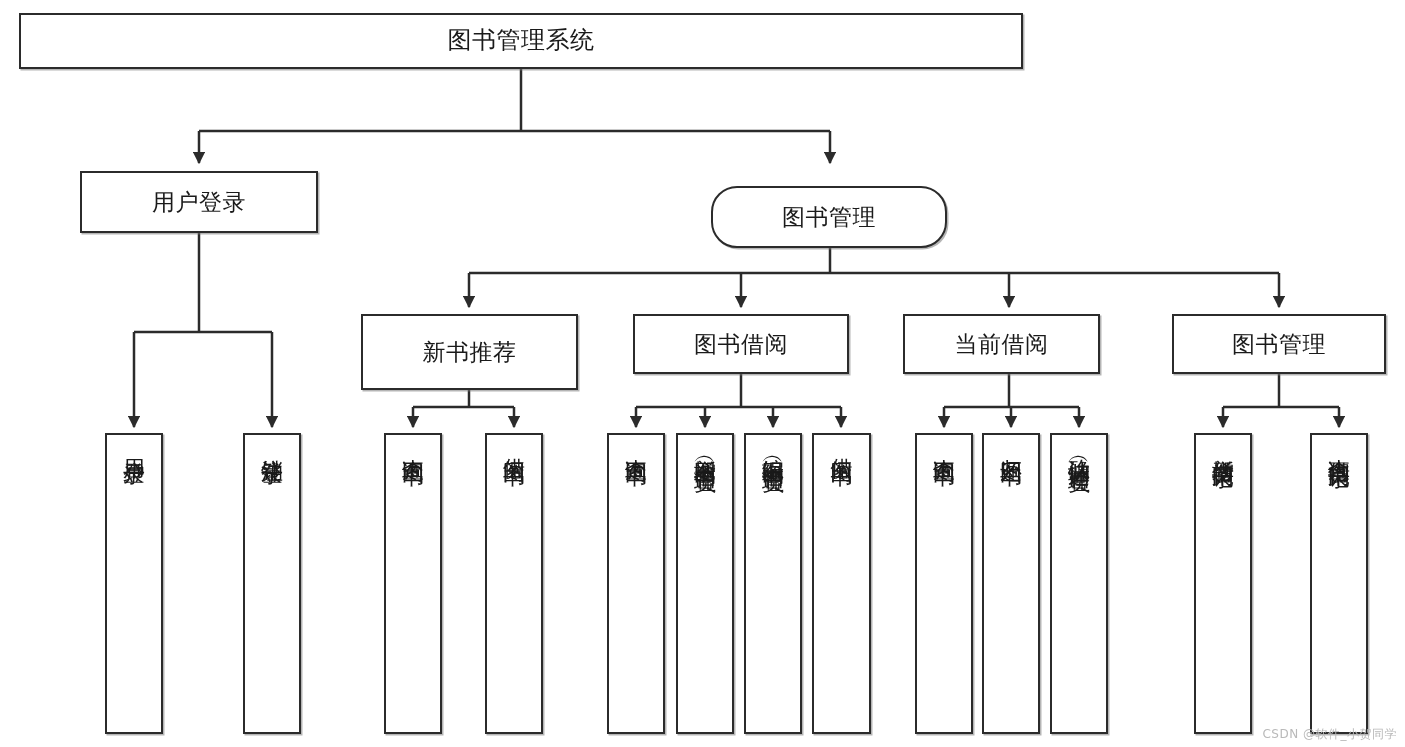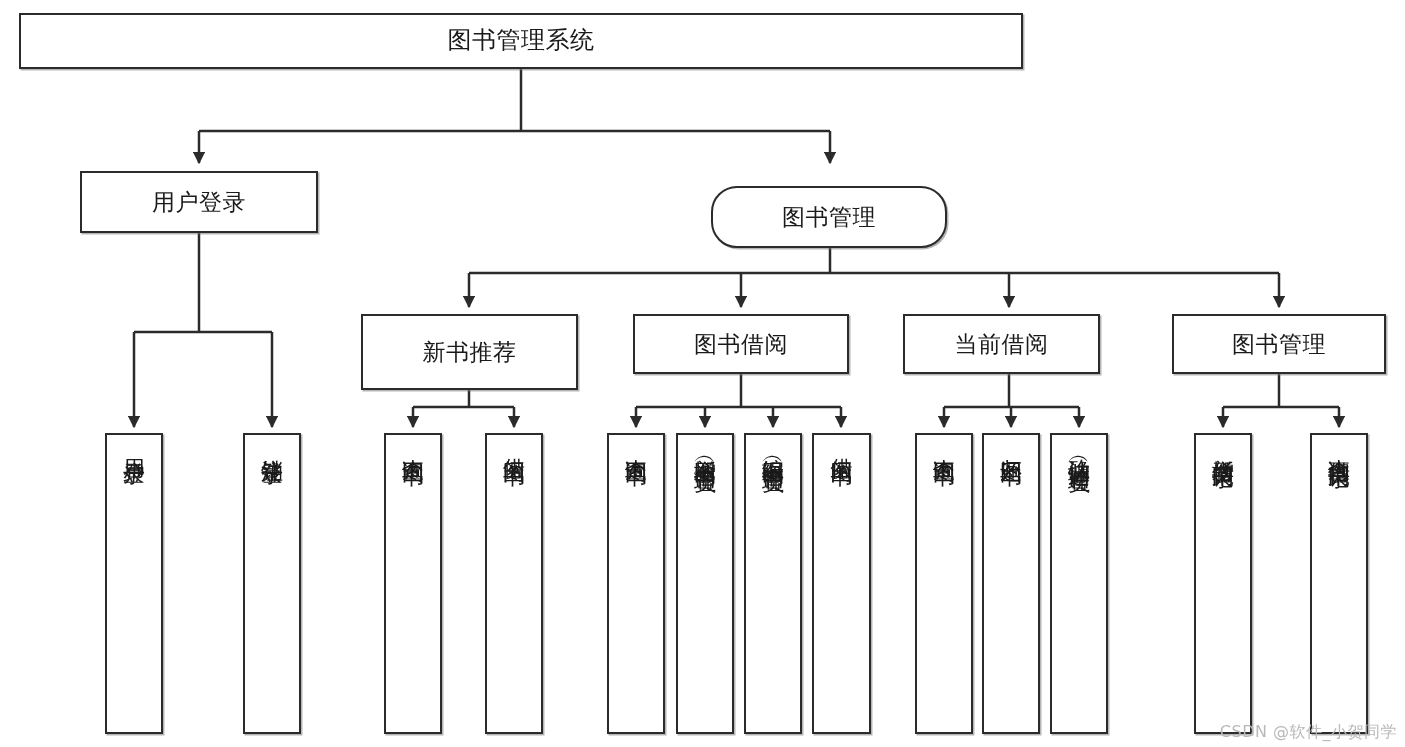--- a/index.html
+++ b/index.html
@@ -60,21 +60,21 @@
     font-size: 22px;
     line-height: 1.0;
     letter-spacing: 2px;
     height: auto;
     max-height: 100%;
   }
   #watermark {
     position: absolute;
     right: 8px;
     bottom: 4px;
-    font-size: 16px;
+    font-size: 12px;
     color: #b9b9b9;
     letter-spacing: 0.5px;
     user-select: none;
     white-space: nowrap;
   }
 </style>
 </head>
 <body>
 
 <div id="diagram-root">

